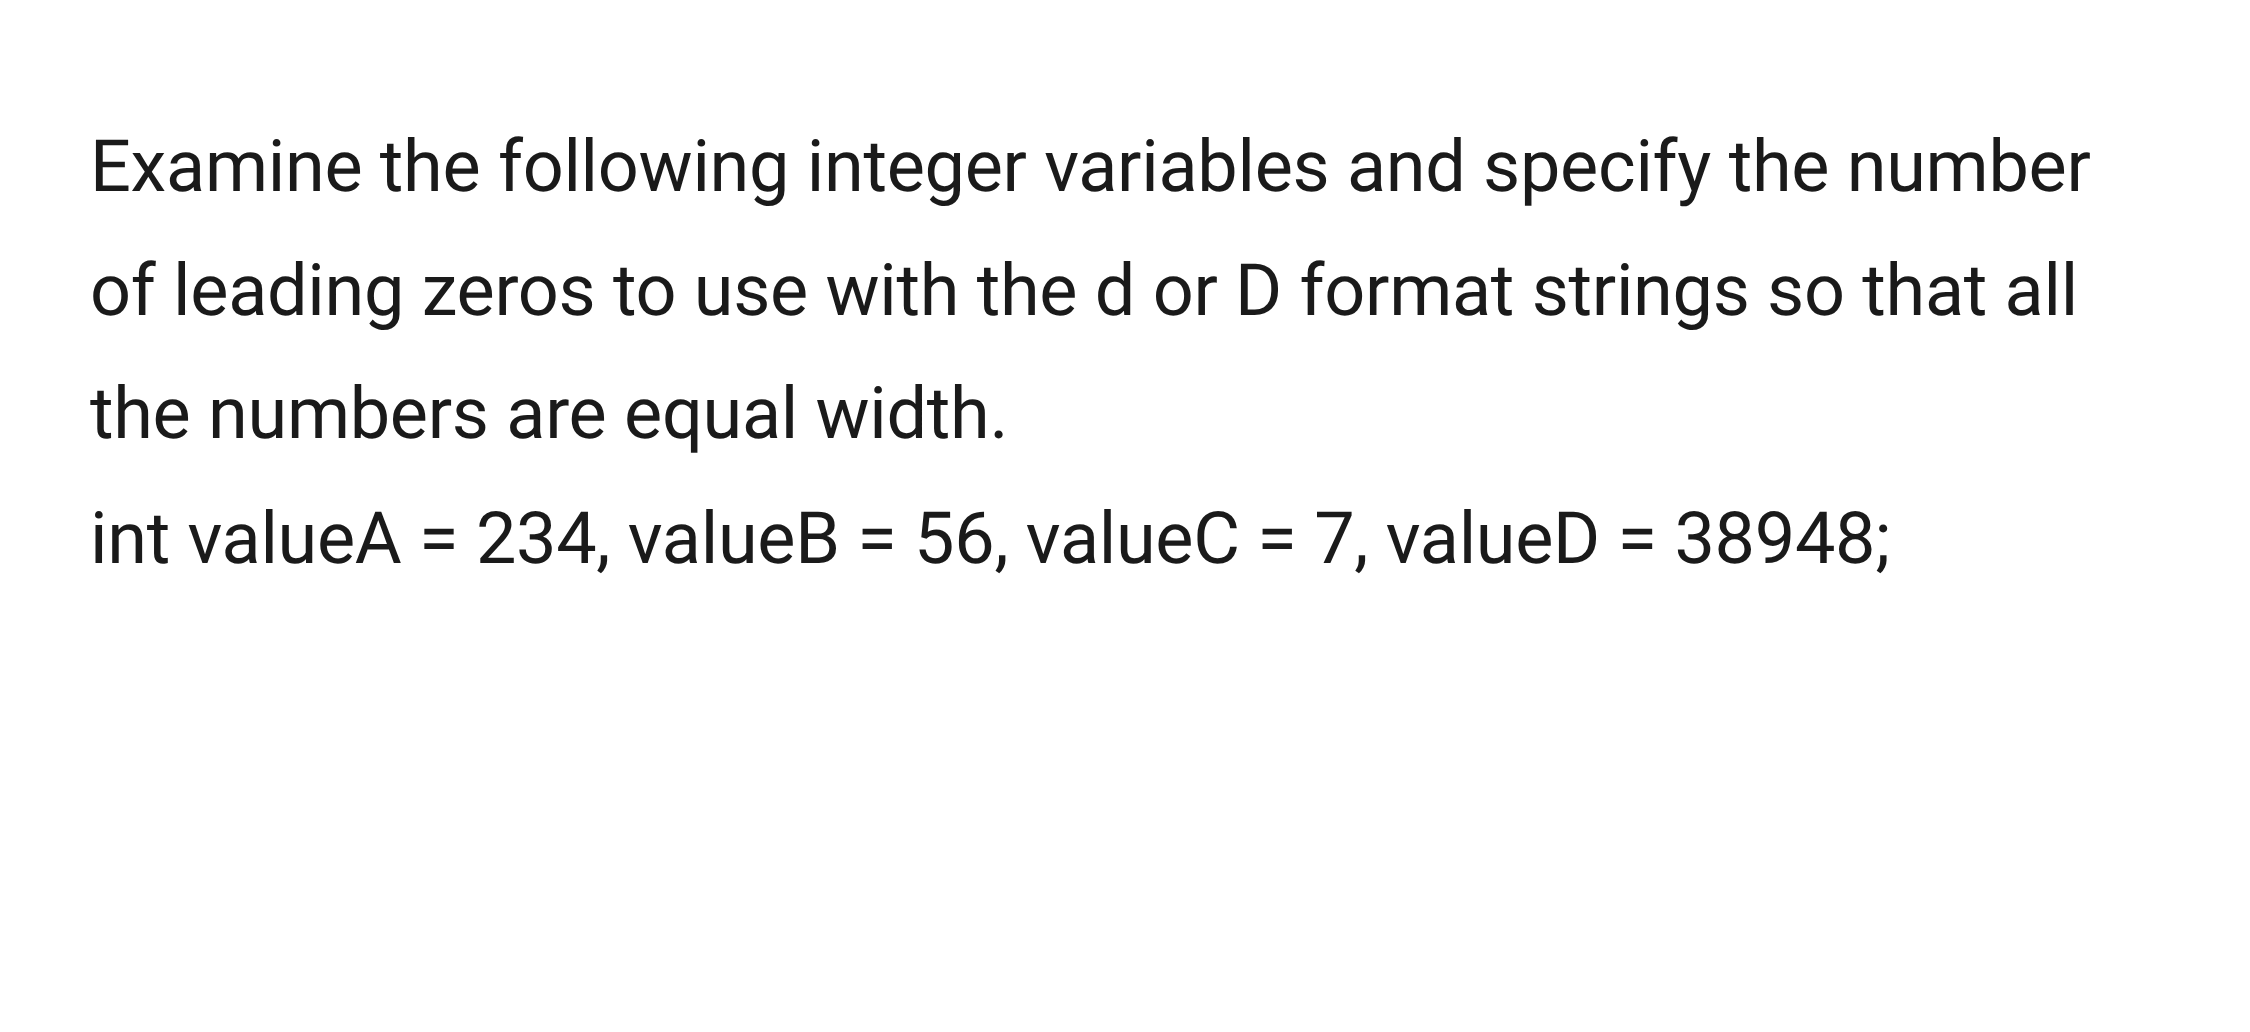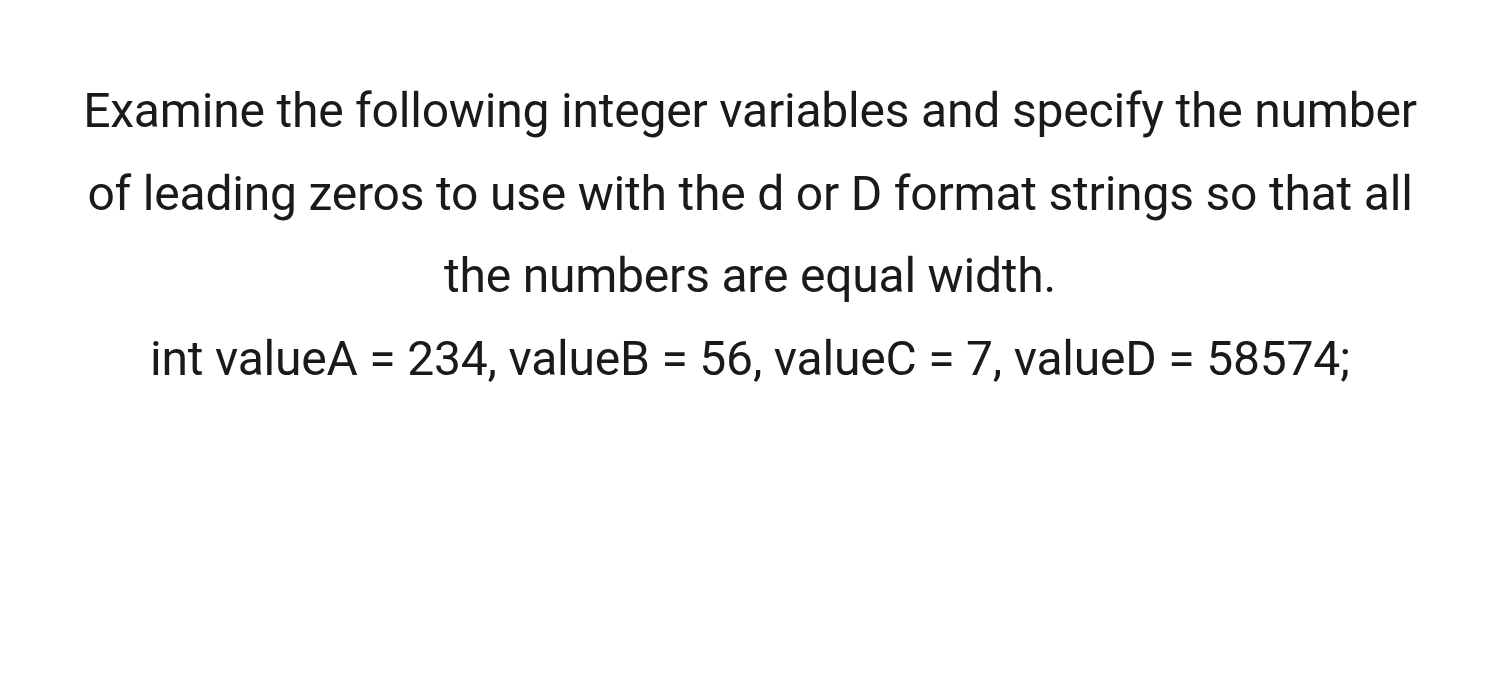--- a/index.html
+++ b/index.html
@@ -13,26 +13,25 @@
       background: #ffffff;
       font-family: -apple-system, BlinkMacSystemFont, "Segoe UI", Roboto, Helvetica, Arial, sans-serif;
       padding: 70px 60px 40px 60px;
       color: #1a1a1a;
     }
     .content {
       font-size: 48px;
       line-height: 1.72;
       font-weight: 400;
       letter-spacing: -0.2px;
-      text-align: center;
     }
     .paragraph {
       display: inline;
     }
   </style>
 </head>
 <body>
 
 <div class="content">
   <span class="paragraph">Examine the following integer variables and specify the number of leading zeros to use with the d or D format strings so that all the numbers are equal width.</span>
   <br>
-  <span class="paragraph">int valueA = 234, valueB = 56, valueC = 7, valueD = 58574;</span>
+  <span class="paragraph">int valueA = 234, valueB = 56, valueC = 7, valueD = 38948;</span>
 </div>
 
 </body></html>

